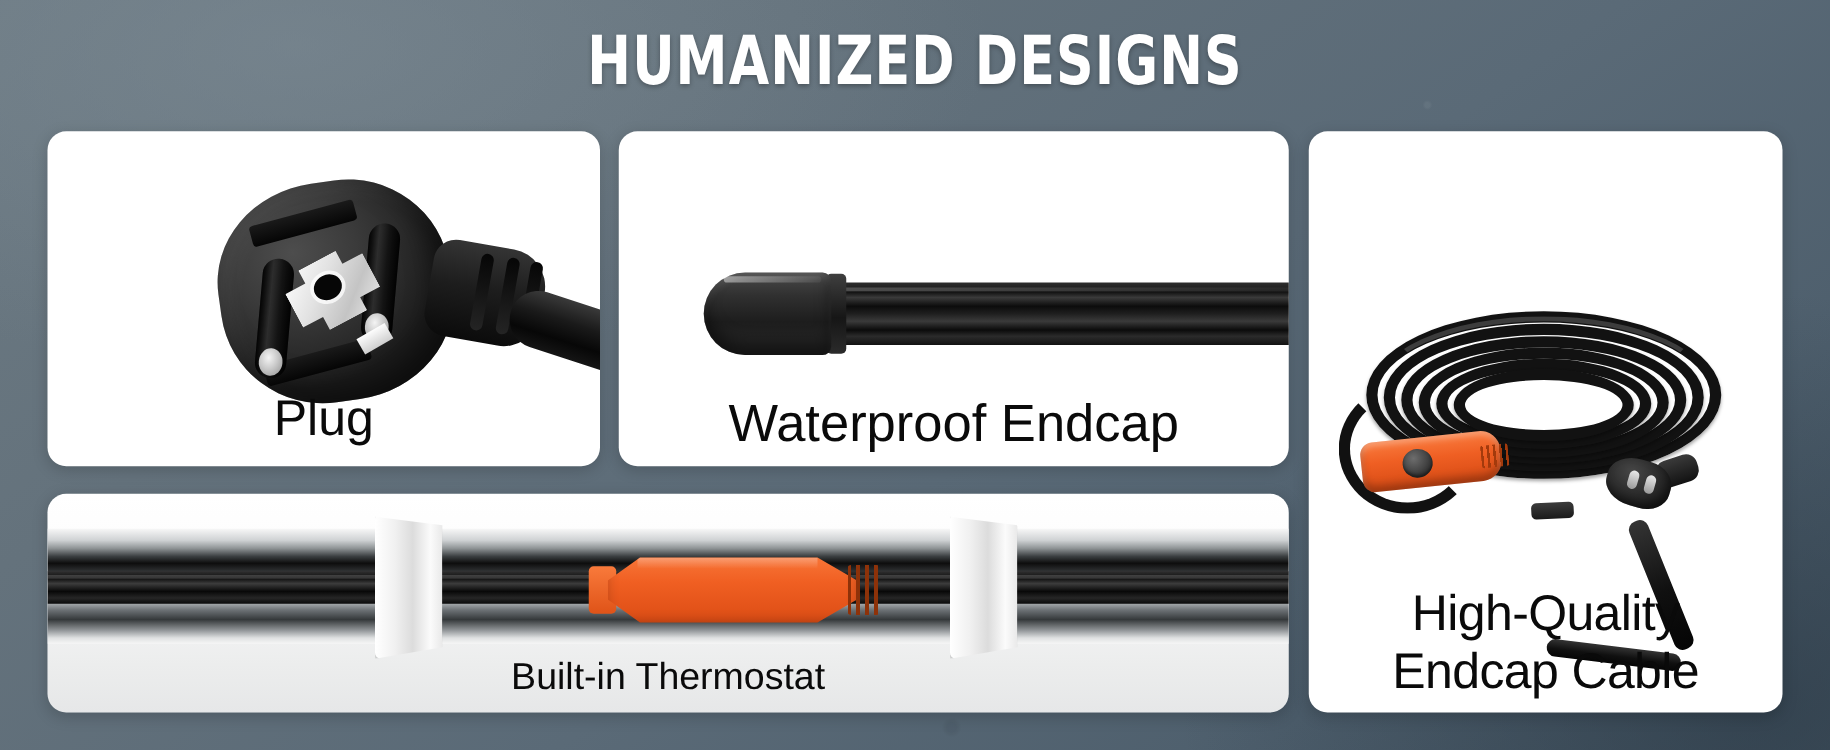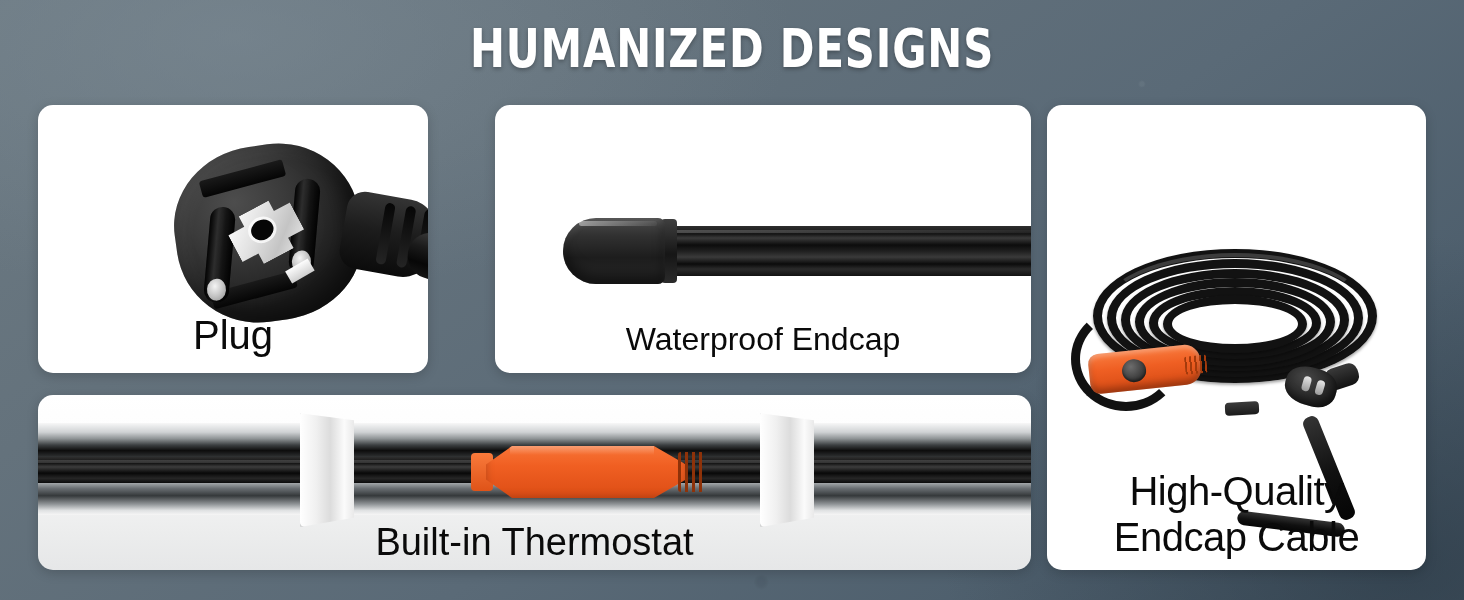--- a/index.html
+++ b/index.html
@@ -56,40 +56,40 @@
   }
 
   
   .card {
     position:absolute;
     background:#ffffff;
     border-radius:15px;
     overflow:hidden;
     box-shadow:0 3px 12px rgba(0,0,0,0.18);
   }
-  #card-plug      { left:38px;   top:105px; width:390px; height:268px;padding-left:36px; }
+  #card-plug      { left:38px;   top:105px; width:442px; height:268px;padding-left:36px; }
   #card-endcap    { left:495px;  top:105px; width:536px; height:268px; }
   #card-cable     { left:1047px; top:105px; width:379px; height:465px; }
   #card-thermo    { left:38px;   top:395px; width:993px; height:175px;
                     background:linear-gradient(180deg,#ffffff 0%,#fdfdfd 22%,#f4f4f5 52%,#eceded 78%,#e6e7e8 100%); }
 
   .caption {
     position:absolute;
     left:0; width:100%;
     text-align:center;
     color:#0a0a0a;
     font-family:"Liberation Sans", sans-serif;
     font-weight:400;
     font-size:38px;
     line-height:44px;
     white-space:nowrap;
   }
   #cap-plug    { bottom:16px; font-size:40px; }
-  #cap-endcap  { bottom:12px; font-size:32px; }
-  #cap-thermo  { bottom:6px;  font-size:38px; }
+  #cap-endcap  { bottom:12px; font-size:42px; }
+  #cap-thermo  { bottom:6px;  font-size:30px; }
   #cap-cable   {
     bottom:10px; white-space:normal; font-size:40px; line-height:46px;
     letter-spacing:-0.5px;
   }
 
   .art { position:absolute; inset:0; }
 
   
   .plug-wrap {
     position:absolute; left:118px; top:14px;

